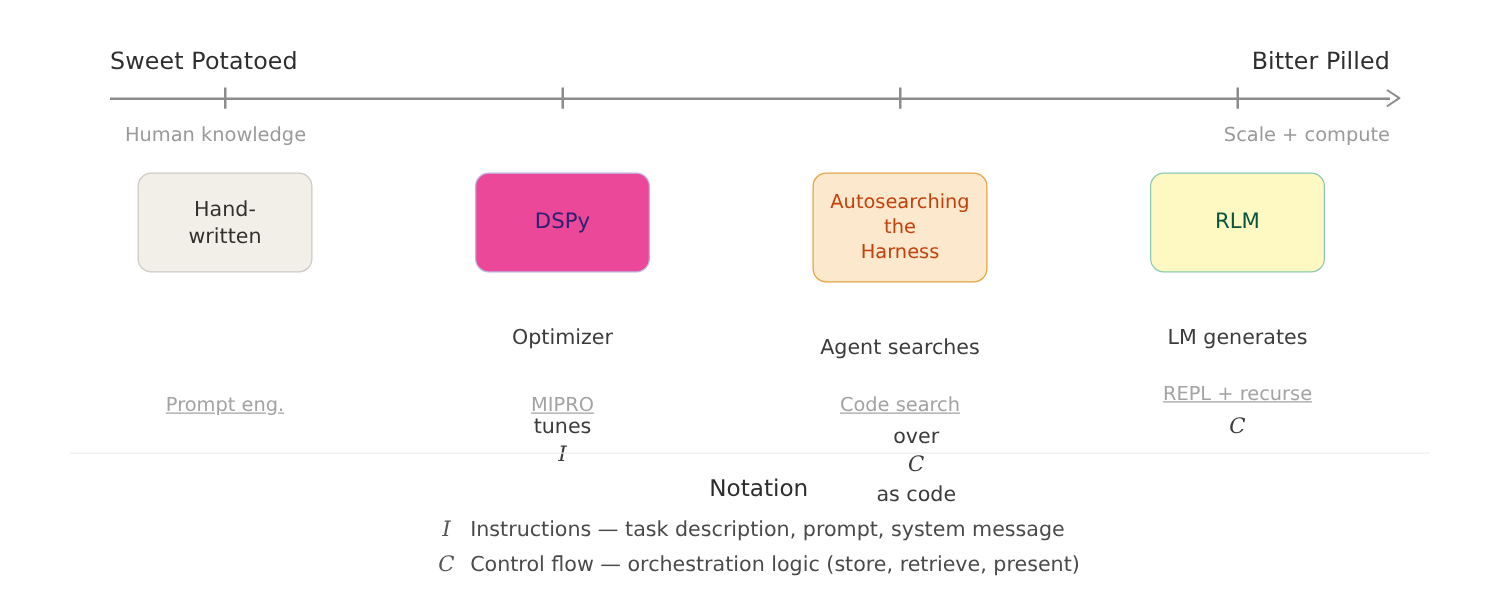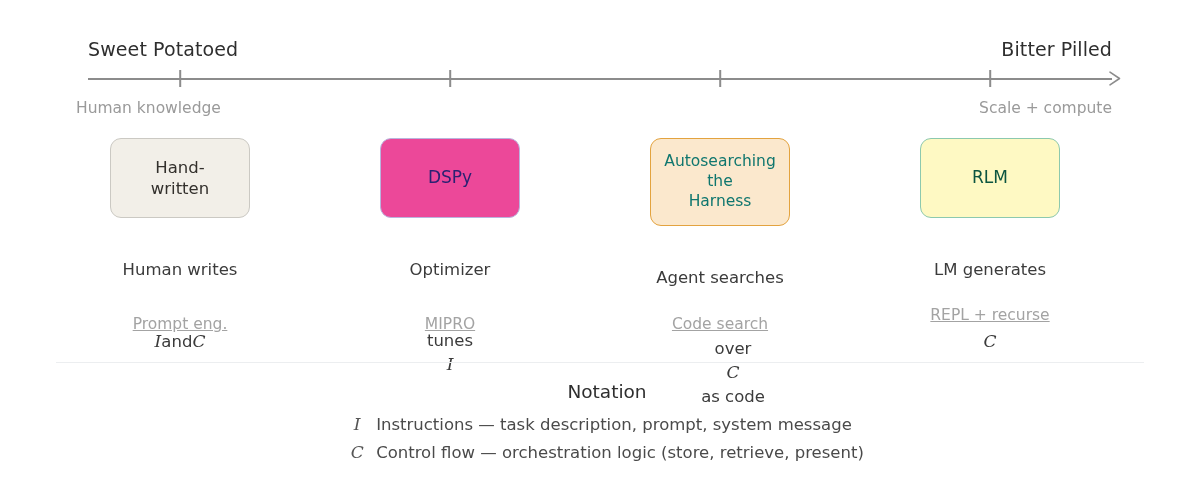--- a/index.html
+++ b/index.html
@@ -60,21 +60,21 @@
     transform: translateX(-50%);
   }
 
   .axis-sublabel {
     position: absolute;
     top: 99px;
     font-size: 15.5px;
     color: #9a9a9a;
     white-space: nowrap;
   }
-  .sub-left  { left: 76px; }
+  .sub-left  { left: 100px; }
   .sub-right { right: 88px; }
 
   
   .col {
     position: absolute;
     top: 138px;
     width: 260px;
     transform: translateX(-50%);
     text-align: center;
   }
@@ -105,21 +105,21 @@
   }
   .node.c-dspy {
     background: #ec4899;
     border-color: #b9b4dd;
     color: #2b2172;
     font-size: 17px;
   }
   .node.c-auto {
     background: #fbe8cd;
     border-color: #e3a33f;
-    color: #0f766e;
+    color: #c2410c;
     font-size: 15.5px;
   }
   .node.c-rlm {
     background: #fef9c3;
     border-color: #8cc9ae;
     color: #0c5540;
     font-size: 17px;
   }
 
   .caption {
@@ -217,26 +217,20 @@
 
     <div class="axis-sublabel sub-left">Human knowledge</div>
     <div class="axis-sublabel sub-right">Scale + compute</div>
   </div>
 
   <div class="col" style="left:180px">
     <div class="node h1 c-hand">
       <span class="node-inner">Hand-
 written</span>
     </div>
-    <div class="caption">
-      <div>Human writes</div>
-      <div>
-        <span class="mi">I</span><span>and</span><span class="mi">C</span>
-      </div>
-    </div>
     <div class="tag">Prompt eng.</div>
   </div>
 
   <div class="col" style="left:450px">
     <div class="node h1 c-dspy">
       <span class="node-inner">DSPy</span>
     </div>
     <div class="caption">
       <div>Optimizer</div>
       <div>

